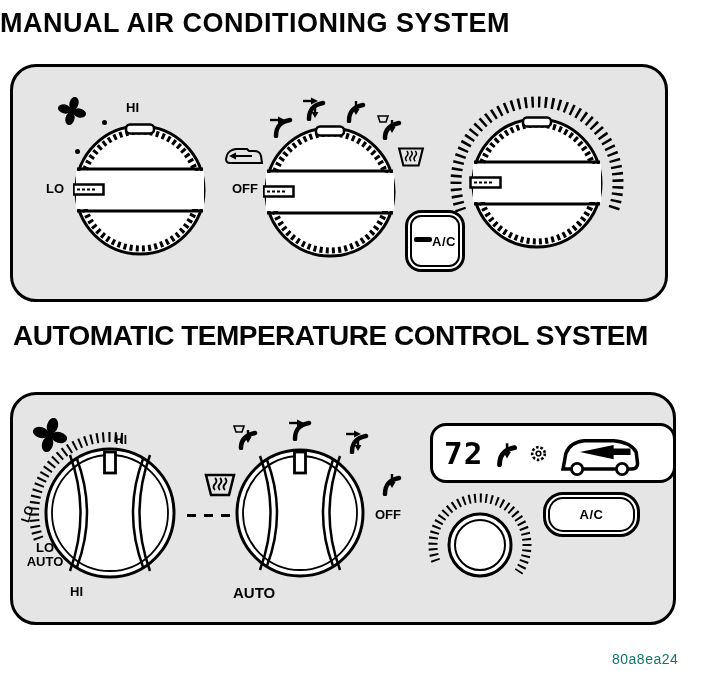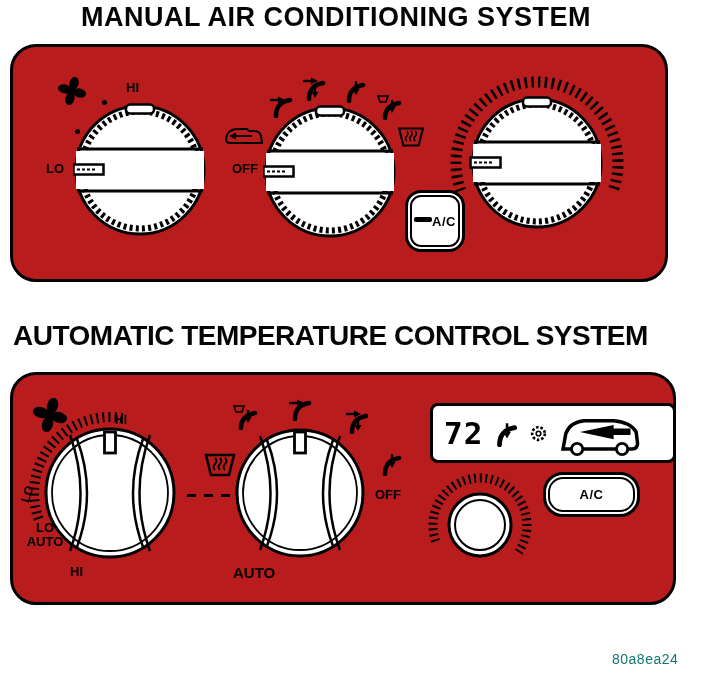--- a/index.html
+++ b/index.html
@@ -1,40 +1,40 @@
 <!DOCTYPE html>
 <html><head>
 <meta charset="utf-8">
 <style>
   html,body{margin:0;padding:0;background:#fff;}
   body{width:704px;height:676px;position:relative;font-family:"Liberation Sans",sans-serif;color:#000;}
   .page{position:absolute;inset:0;background:#fff;overflow:hidden;}
   .title{position:absolute;margin:0;font-weight:bold;color:#050505;white-space:nowrap;}
-  .title-manual{top:2px;left:0;width:672px;text-align:center;font-size:27px;letter-spacing:0.5px;}
+  .title-manual{top:8px;left:0;width:672px;font-size:27px;letter-spacing:0.5px;}
   .title-auto{top:320px;left:13px;font-size:28px;letter-spacing:-0.5px;}
-  .panel{position:absolute;border:3px solid #000;border-radius:26px;background:#b91c1c;}
+  .panel{position:absolute;border:3px solid #000;border-radius:26px;background:#e5e5e5;margin-top:20px;}
   .panel-manual{left:10px;top:44px;width:652px;height:232px;}
   .panel-auto{left:10px;top:372px;width:660px;height:227px;}
   .abs{position:absolute;}
   .label{position:absolute;font-weight:bold;white-space:nowrap;color:#000;}
   .lbl13{font-size:13px;}
   .lbl12{font-size:12px;}
   .lbl15{font-size:15px;}
   .rot-lo{transform:rotate(-72deg);transform-origin:center;}
   .lo-auto{width:48px;text-align:center;line-height:14px;font-size:13px;font-weight:bold;}
   .lo-auto span{display:block;}
   .dot{position:absolute;width:5px;height:5px;background:#000;border-radius:50%;}
   .knob{position:absolute;}
   .btn{position:absolute;border:3px solid #000;border-radius:16px;background:#fff;box-sizing:border-box;}
   .btn-inner{position:absolute;inset:2px;border:2px solid #000;border-radius:11px;display:flex;flex-direction:row;align-items:center;justify-content:center;}
   .btn-wide{border-radius:20px;}
   .btn-wide .btn-inner{border-radius:15px;}
   .led{width:18px;height:5px;background:#000;border-radius:2px;margin-bottom:4px;}
   .btn-label{font-weight:bold;font-size:13px;letter-spacing:0.5px;}
-  .display{position:absolute;left:417px;top:28px;width:218px;height:54px;border:3px solid #000;border-radius:8px;background:#fff;display:flex;align-items:center;gap:9px;padding:0 11px;box-sizing:content-box;}
+  .display{position:absolute;left:417px;top:28px;width:218px;height:54px;border:3px solid #000;border-radius:16px;background:#fff;display:flex;align-items:center;gap:9px;padding:0 11px;box-sizing:content-box;}
   .temp-readout{font-family:"DejaVu Sans Mono",monospace;font-weight:bold;font-size:31px;letter-spacing:1px;}
   .dash-line{position:absolute;left:174px;top:119px;width:52px;height:3px;
     background:repeating-linear-gradient(90deg,#000 0 9px,transparent 9px 17px);}
   .watermark{position:absolute;left:612px;top:651px;font-size:14px;color:#0f766e;letter-spacing:0.5px;}
   svg{display:block;}
 </style>
 </head>
 <body>
 
 <svg width="0" height="0" style="position:absolute" aria-hidden="true">

